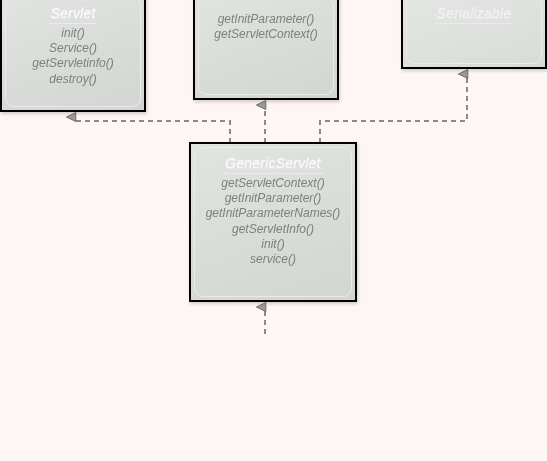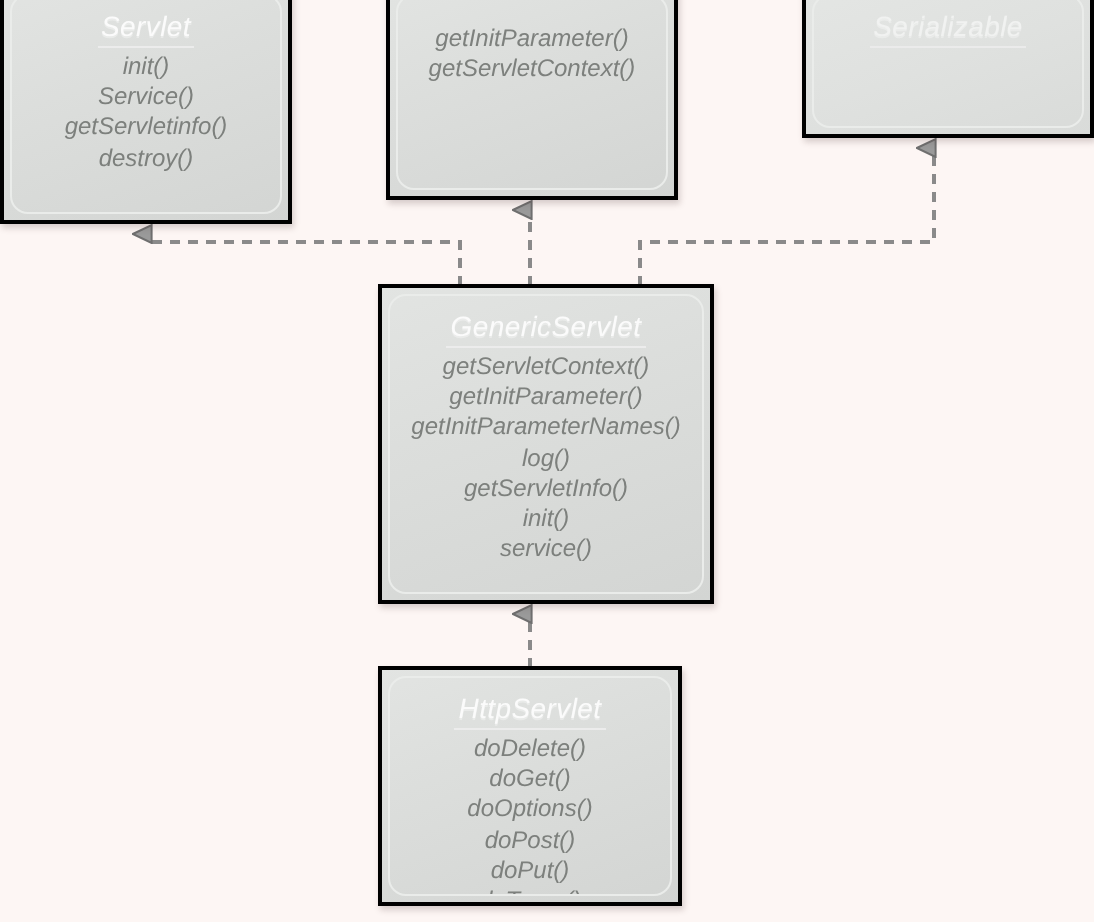--- a/index.html
+++ b/index.html
@@ -158,38 +158,22 @@
 
   <div class="uml-box" id="box-genericservlet">
     <div class="uml-inner">
       <div class="uml-title">
         <span class="ul">GenericServlet</span>
       </div>
       <ul class="uml-methods">
         <li>getServletContext()</li>
         <li>getInitParameter()</li>
         <li>getInitParameterNames()</li>
-        <li>log()</li>
         <li>getServletInfo()</li>
         <li>init()</li>
         <li>service()</li>
 
       </ul>
     </div>
   </div>
 
-  <div class="uml-box" id="box-httpservlet">
-    <div class="uml-inner">
-      <div class="uml-title">
-        <span class="ul">HttpServlet</span>
-      </div>
-      <ul class="uml-methods">
-        <li>doDelete()</li>
-        <li>doGet()</li>
-        <li>doOptions()</li>
-        <li>doPost()</li>
-        <li>doPut()</li>
-        <li>doTrace()</li>
-      </ul>
-    </div>
-  </div>
 
 </div>
 
 </body></html>

